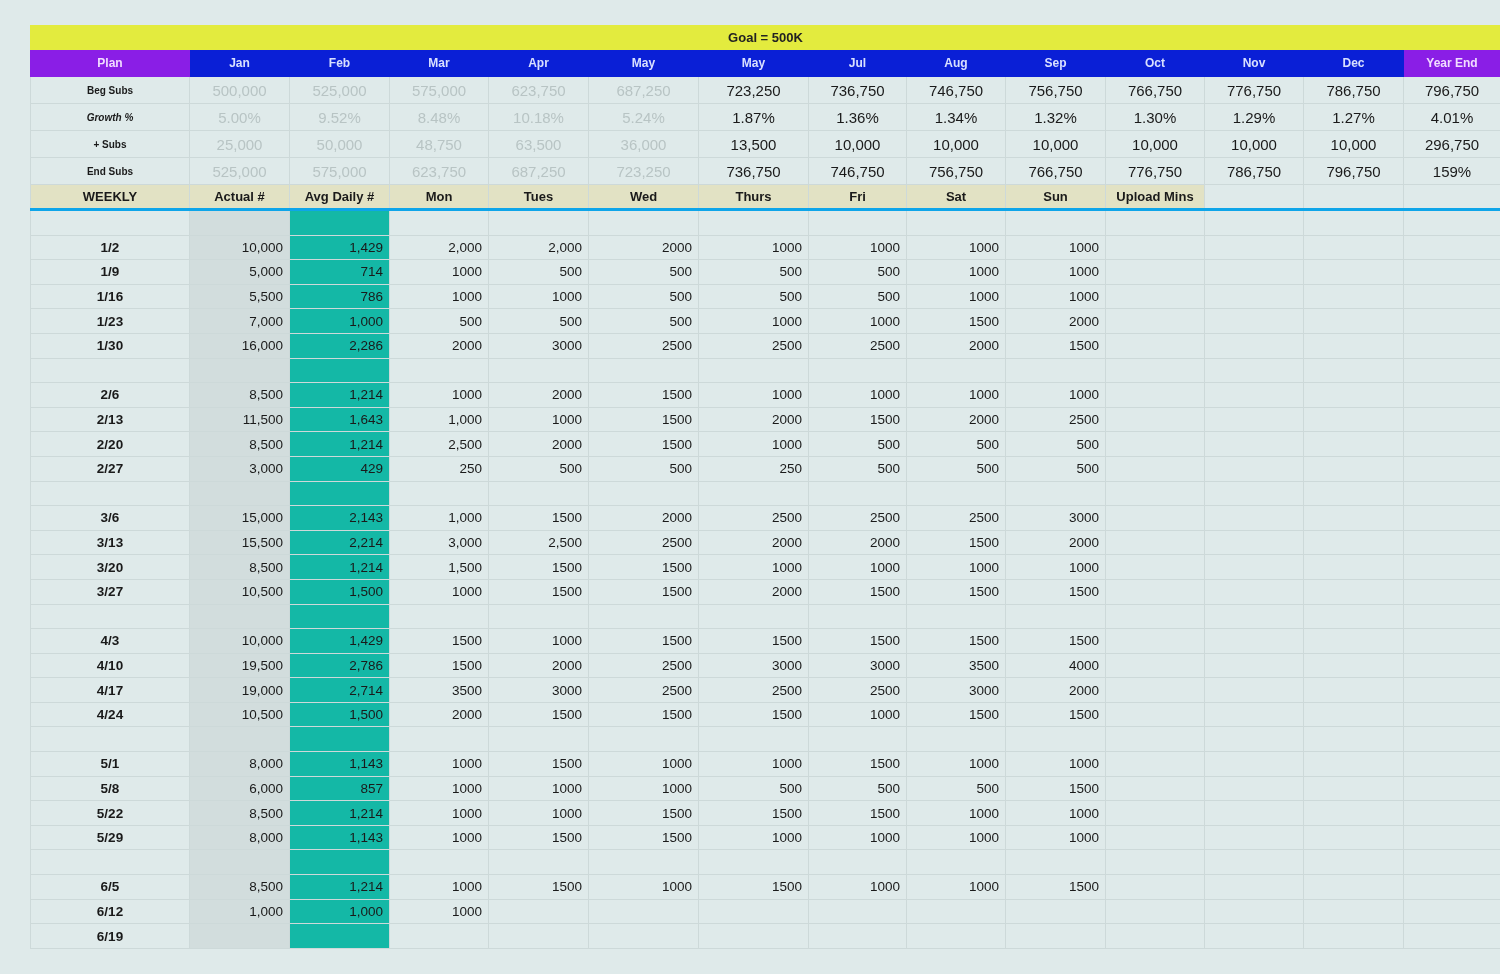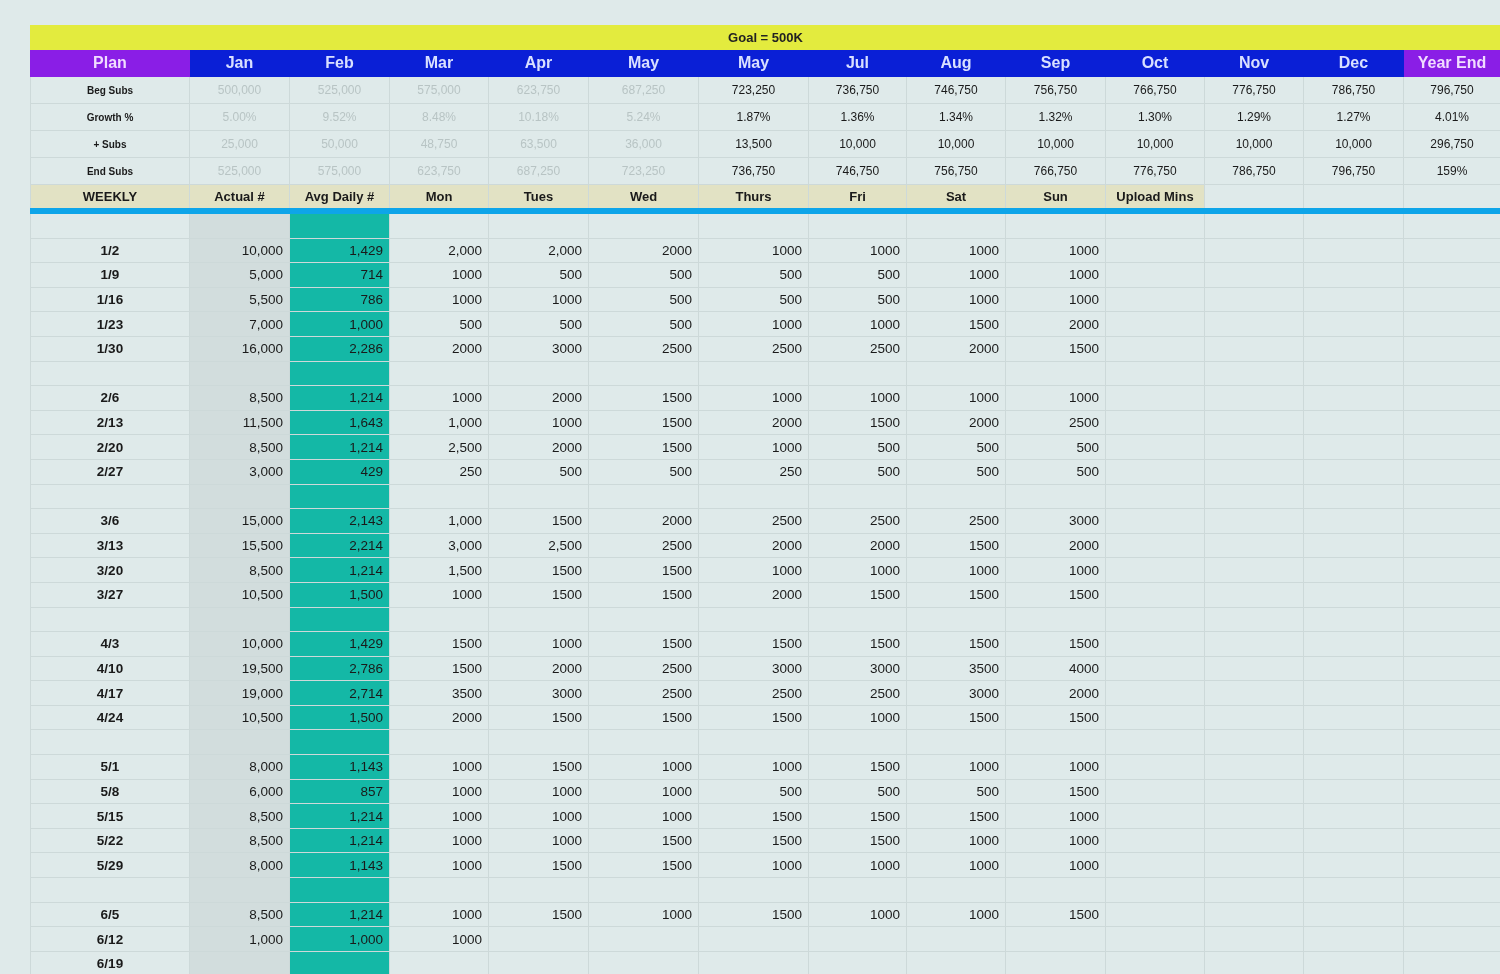--- a/index.html
+++ b/index.html
@@ -30,29 +30,29 @@
   col.c6 { width:110px; }
   col.c7 { width:98px; }
   col.c8 { width:99px; }
   col.c9 { width:100px; }
   col.c10 { width:99px; }
   col.c11 { width:99px; }
   col.c12 { width:100px; }
   col.c13 { width:97px; }
 
   tr.goal td { background:#e3eb3e; height:23px; text-align:center; font-weight:bold; font-size:13px; color:#222; border-color:#e3eb3e;margin-top:6px; }
-  tr.months td { background:#0a1fd6; color:#d9e0ff; height:26px; text-align:center; font-weight:bold; font-size:16px; border-color:#0a1fd6; }
+  tr.months td { background:#0a1fd6; color:#d9e0ff; height:26px; text-align:center; font-weight:bold; font-size:12px; border-color:#0a1fd6; }
   tr.months td.purple { background:#8a1ee6; color:#f1dcff; border-color:#8a1ee6; }
-  tr.plan td { height:26px; text-align:center; font-size:12px; }
+  tr.plan td { height:26px; text-align:center; font-size:15px; }
   tr.plan td.label { font-weight:bold; font-size:10px; }
-  tr.plan td.label.italic { }
+  tr.plan td.label.italic { font-style:italic; }
   tr.plan td.past { color:#b8c4c4; }
   tr.weekly-head td { height:23px; text-align:center; font-weight:bold; font-size:13px; }
   tr.weekly-head td.tan { background:#e2e2c4; }
-  tr.weekly-head td { border-bottom:6px solid #0ea5e9; }
+  tr.weekly-head td { border-bottom:3px solid #0ea5e9; }
   tr.wk td { height:23.6px; font-size:13.5px; text-align:right; padding-right:6px; }
   tr.wk td.date { text-align:center; font-weight:bold; padding-right:4px; }
   tr.wk td.shade { background:#d2dddd; }
   tr.wk td.shade2 { background:#14b8a6; }
 </style>
 </head>
 <body>
 
 <div class="sheet">
   <table>
@@ -550,36 +550,20 @@
           <td>500</td>
           <td>500</td>
           <td>500</td>
           <td>1500</td>
           <td></td>
           <td></td>
           <td></td>
           <td></td>
         </tr>
         <tr class="wk">
-          <td class="date">5/15</td>
-          <td class="shade">8,500</td>
-          <td class="shade2">1,214</td>
-          <td>1000</td>
-          <td>1000</td>
-          <td>1000</td>
-          <td>1500</td>
-          <td>1500</td>
-          <td>1500</td>
-          <td>1000</td>
-          <td></td>
-          <td></td>
-          <td></td>
-          <td></td>
-        </tr>
-        <tr class="wk">
           <td class="date">5/22</td>
           <td class="shade">8,500</td>
           <td class="shade2">1,214</td>
           <td>1000</td>
           <td>1000</td>
           <td>1500</td>
           <td>1500</td>
           <td>1500</td>
           <td>1000</td>
           <td>1000</td>

